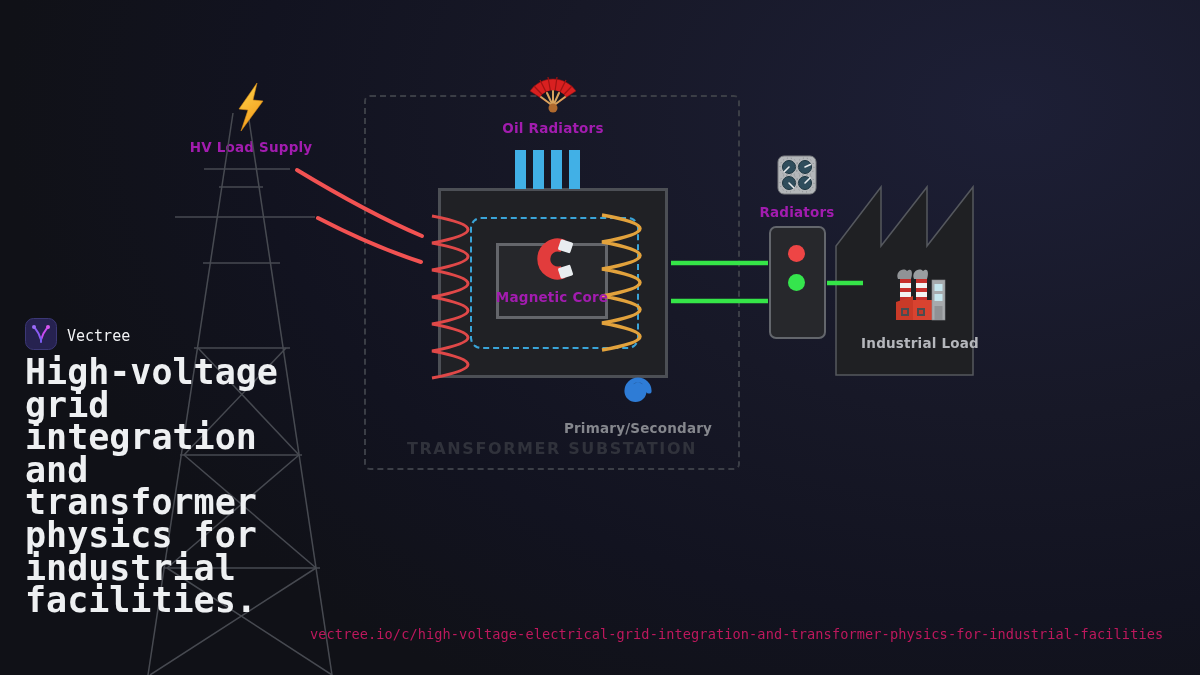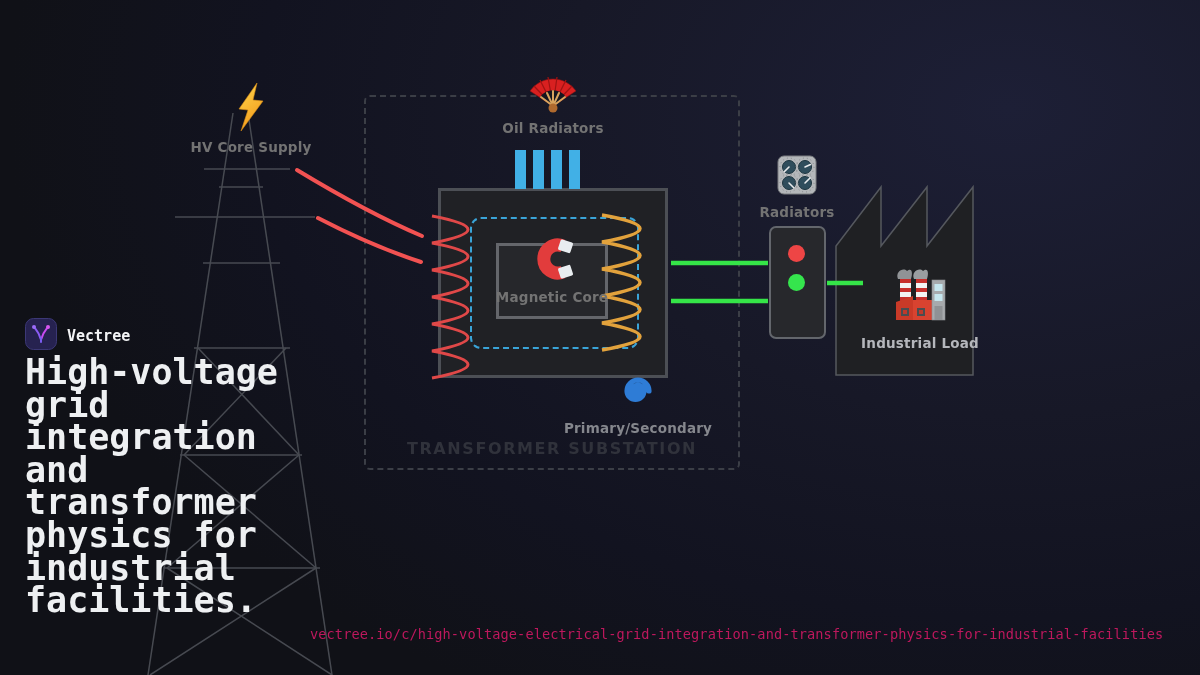--- a/index.html
+++ b/index.html
@@ -3,42 +3,42 @@
 <meta charset="utf-8">
 <style>
   html,body{margin:0;padding:0;}
   body{
     width:1200px;height:675px;overflow:hidden;position:relative;
     background:radial-gradient(1000px 680px at 84% 16%, #1d1f36 0%, #171827 45%, #121320 75%, #101117 100%);
     font-family:"DejaVu Sans","Liberation Sans",sans-serif;
   }
   .lbl{
     position:absolute;transform:translate(-50%,-50%);
-    color:#737373;font-weight:bold;font-size:13.5px;white-space:nowrap;
+    color:#a21caf;font-weight:bold;font-size:13.5px;white-space:nowrap;
     letter-spacing:.2px;
   }
   .lbl.dim{color:#85878d;text-align:right;}
   .lbl.faint2{color:#b5b7bc;}
   #svg-layer{position:absolute;left:0;top:0;z-index:2;pointer-events:none;}
   .panel{position:absolute;z-index:1;box-sizing:border-box;}
   .substation-box{left:364px;top:95px;width:376px;height:375px;border:2px dashed #3b3e46;border-radius:6px;}
   .transformer-box{left:438px;top:188px;width:230px;height:190px;background:#202125;border:3px solid #4c4f55;}
   .core-dashed{left:470px;top:217px;width:169px;height:132px;border:2px dashed #3aa4d8;border-radius:11px;}
   .core-box{left:496px;top:243px;width:112px;height:76px;border:3px solid #64666b;background:rgba(44,45,49,.55);}
   .switchgear-panel{left:769px;top:226px;width:57px;height:113px;background:#27282c;border:2px solid #63666c;border-radius:7px;z-index:1;}
   .dot{position:absolute;width:17px;height:17px;border-radius:50%;z-index:3;}
   .dot.red{left:788px;top:245px;background:#ee4545;}
   .dot.grn{left:788px;top:274px;background:#35e54d;}
   .icon{position:absolute;z-index:3;}
   .substation-title{
     position:absolute;left:552px;top:448px;transform:translate(-50%,-50%);
     color:#30323b;font-size:16px;font-weight:600;letter-spacing:1.6px;white-space:nowrap;z-index:1;
   }
   .brand{position:absolute;left:25px;top:318px;display:flex;align-items:center;gap:10px;z-index:3;}
-  .brand-name{color:#f2f3f5;font-family:"DejaVu Sans Mono","Liberation Mono",monospace;font-weight:bold;font-size:15px;}
+  .brand-name{color:#f2f3f5;font-family:"DejaVu Sans Mono","Liberation Mono",monospace;font-weight:normal;font-size:15px;}
   .headline{position:absolute;left:25px;top:356px;z-index:3;}
   .headline div{
     font-family:"DejaVu Sans Mono","Liberation Mono",monospace;font-weight:bold;
     font-size:35px;line-height:32.6px;color:#eef0f2;white-space:nowrap;
   }
   .page-url{
     position:absolute;left:310px;top:626px;z-index:3;
     font-family:"DejaVu Sans Mono","Liberation Mono",monospace;
     font-size:13.6px;color:#be185d;letter-spacing:.1px;white-space:nowrap;
   }
@@ -189,21 +189,21 @@
       <rect x="11" y="44" width="4" height="4" fill="#c0392b"></rect>
     <rect x="25" y="42" width="8" height="8" fill="#4a4d50"></rect>
       <rect x="27" y="44" width="4" height="4" fill="#c0392b"></rect>
     <rect x="40" y="14" width="13" height="40" fill="#a7aaad" stroke="#8a8d90" stroke-width="0.6"></rect>
     <rect x="42.5" y="18" width="8" height="7" fill="#c5e6ee"></rect>
     <rect x="42.5" y="28" width="8" height="7" fill="#c5e6ee"></rect>
     <rect x="42.5" y="40" width="8" height="14" fill="#8f9295"></rect>
   </svg>
 </div>
 
-<div class="lbl" style="left:251px;top:147px">HV Core Supply</div>
+<div class="lbl" style="left:251px;top:147px">HV Load Supply</div>
 <div class="lbl" style="left:553px;top:128px">Oil Radiators</div>
 <div class="lbl label-core">Magnetic Core</div>
 <div class="lbl dim" style="left:638px;top:428px;z-index:3">Primary/Secondary</div>
 <div class="lbl" style="left:797px;top:212px">Radiators</div>
 <div class="lbl faint2" style="left:920px;top:343px;z-index:3">Industrial Load</div>
 
 <div class="brand">
   <span>
     <svg width="32" height="32" viewBox="0 0 32 32">
       <rect x="0.5" y="0.5" width="31" height="31" rx="8" fill="#262250" stroke="#3c3876"></rect>

